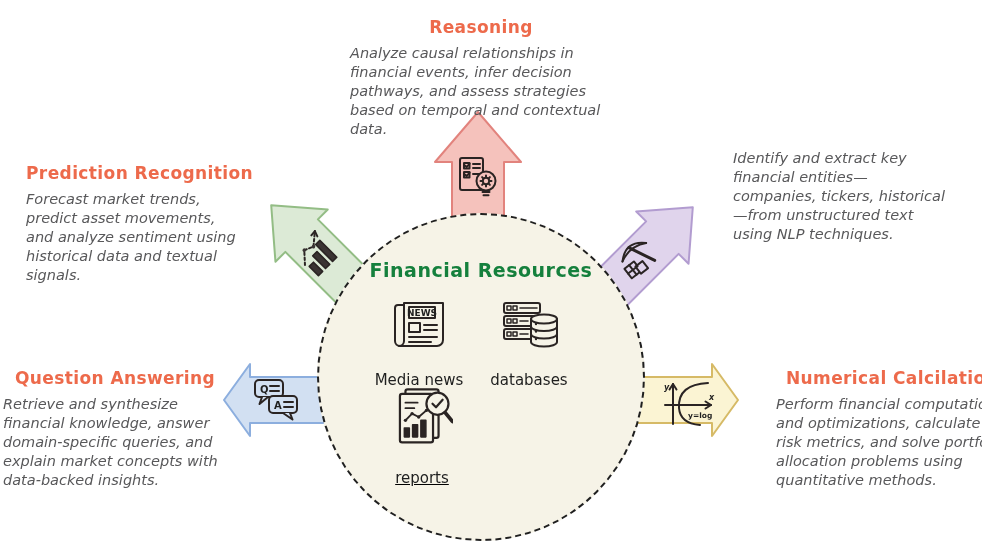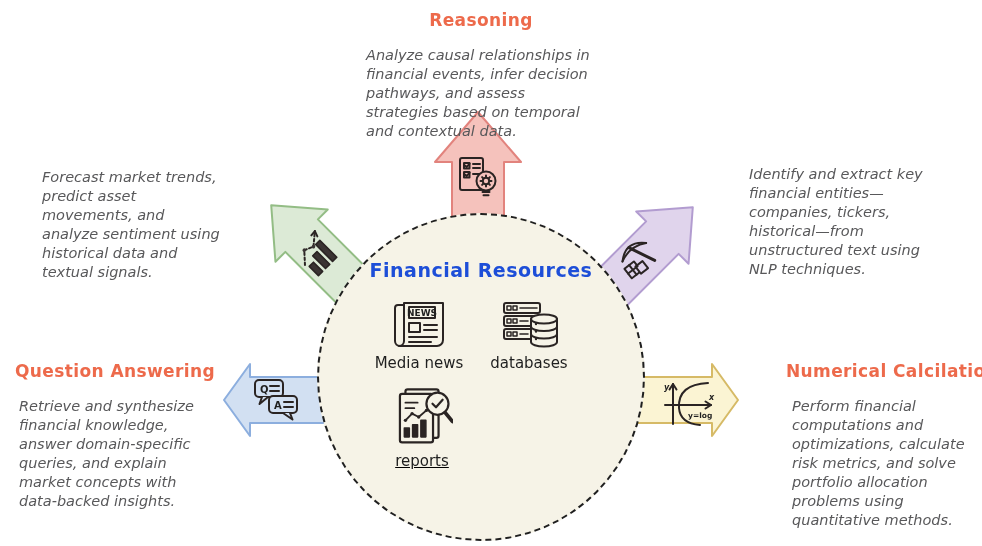--- a/index.html
+++ b/index.html
@@ -9,32 +9,32 @@
   }
   .layer{position:absolute;left:0;top:0;}
   #arrow-layer{z-index:1;}
   .center-circle{
     position:absolute;left:317px;top:213px;width:328px;height:328px;
     box-sizing:border-box;border-radius:50%;
     background:#F6F3E7;border:2px dashed #1f1f1f;z-index:2;
   }
   .center-title{
     position:absolute;top:44px;left:0;right:0;text-align:center;
-    font-size:19px;font-weight:bold;color:#1d4ed8;letter-spacing:.5px;
+    font-size:19px;font-weight:bold;color:#15803d;letter-spacing:.5px;
   }
   .res-item{position:absolute;width:96px;text-align:center;}
   .res-item svg{display:block;margin:0 auto;}
-  .res-label{font-size:15px;color:#1f1f1f;margin-top:3px;}
+  .res-label{font-size:15px;color:#1f1f1f;margin-top:20px;}
   .cap-block{position:absolute;z-index:3;}
   .cap-title{
-    margin:4px 0 7px 0;font-size:17px;font-weight:bold;color:#ED6A4B;
+    margin:11px 0 7px 0;font-size:17px;font-weight:bold;color:#ED6A4B;
     text-align:center;letter-spacing:.4px;white-space:nowrap;
   }
   .cap-desc{
-    margin:16px;font-size:14.5px;font-style:italic;color:#58585A;line-height:19px;
+    margin:0;font-size:14.5px;font-style:italic;color:#58585A;line-height:19px;
   }
   #block-reasoning{left:350px;top:6px;width:262px;}
   #block-prediction{left:26px;top:152px;width:214px;}
   #block-information{left:733px;top:149px;width:218px;}
   #block-question{left:3px;top:357px;width:224px;}
   #block-numerical{left:776px;top:357px;width:232px;}
   svg{font-family:"DejaVu Sans","Liberation Sans",sans-serif;}
   .line-art{stroke:#2a2423;stroke-width:2;fill:none;stroke-linecap:round;stroke-linejoin:round;}
   .icon-text{font-weight:bold;fill:#1f1f1f;stroke:none;}
 </style>
@@ -184,20 +184,21 @@
     </div>
 
   </div>
 
   <div class="cap-block" id="block-reasoning">
     <h3 class="cap-title">Reasoning</h3>
     <p class="cap-desc">Analyze causal relationships in financial events, infer decision pathways, and assess strategies based on temporal and contextual data.</p>
   </div>
 
   <div class="cap-block" id="block-prediction">
+    <h3 class="cap-title">Prediction Recognition</h3>
     <p class="cap-desc">Forecast market trends, predict asset movements, and analyze sentiment using historical data and textual signals.</p>
   </div>
 
   <div class="cap-block" id="block-information">
     <p class="cap-desc">Identify and extract key financial entities—companies, tickers, historical—from unstructured text using NLP techniques.</p>
   </div>
 
   <div class="cap-block" id="block-question">
     <h3 class="cap-title">Question Answering</h3>
     <p class="cap-desc">Retrieve and synthesize financial knowledge, answer domain-specific queries, and explain market concepts with data-backed insights.</p>

